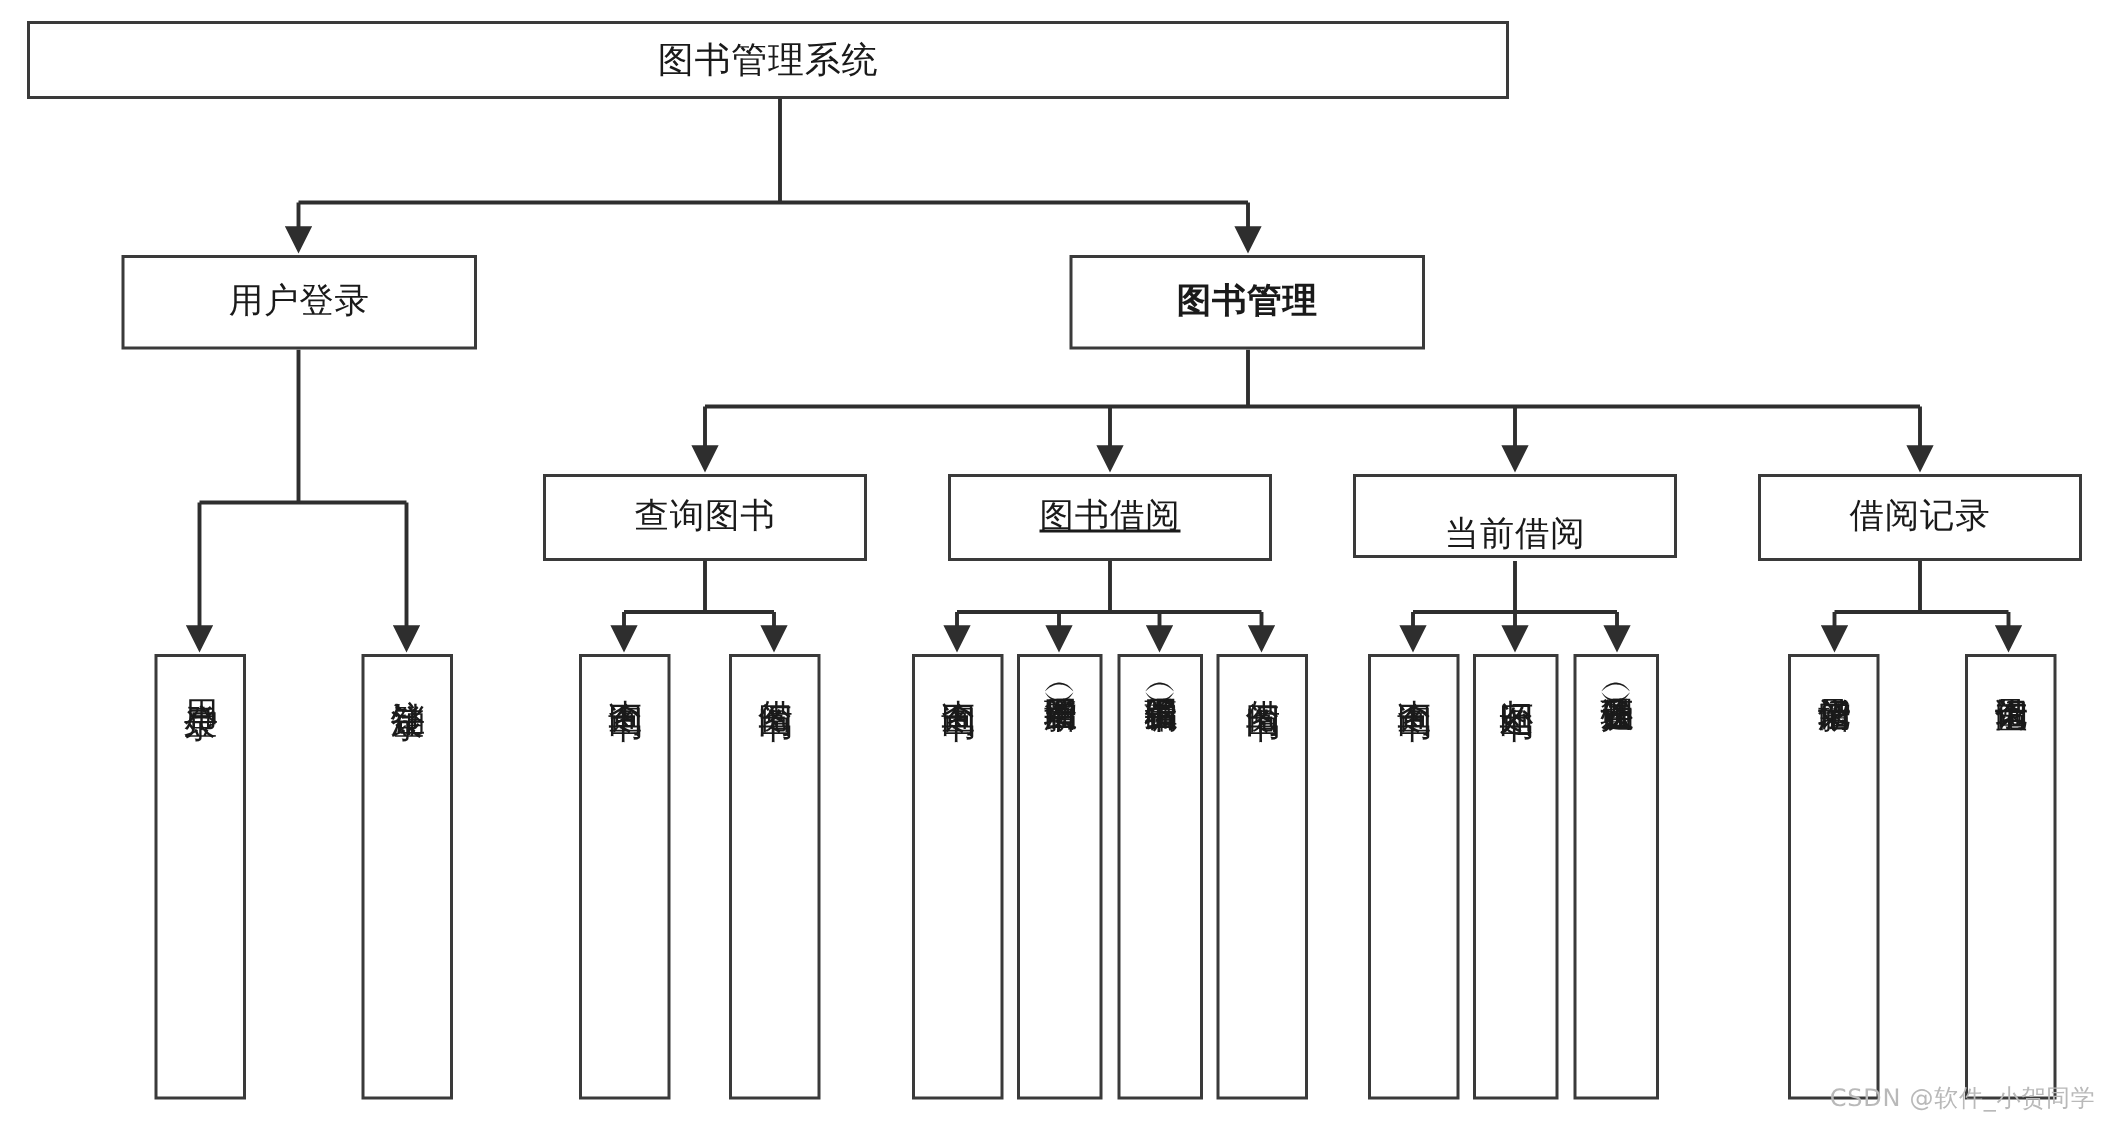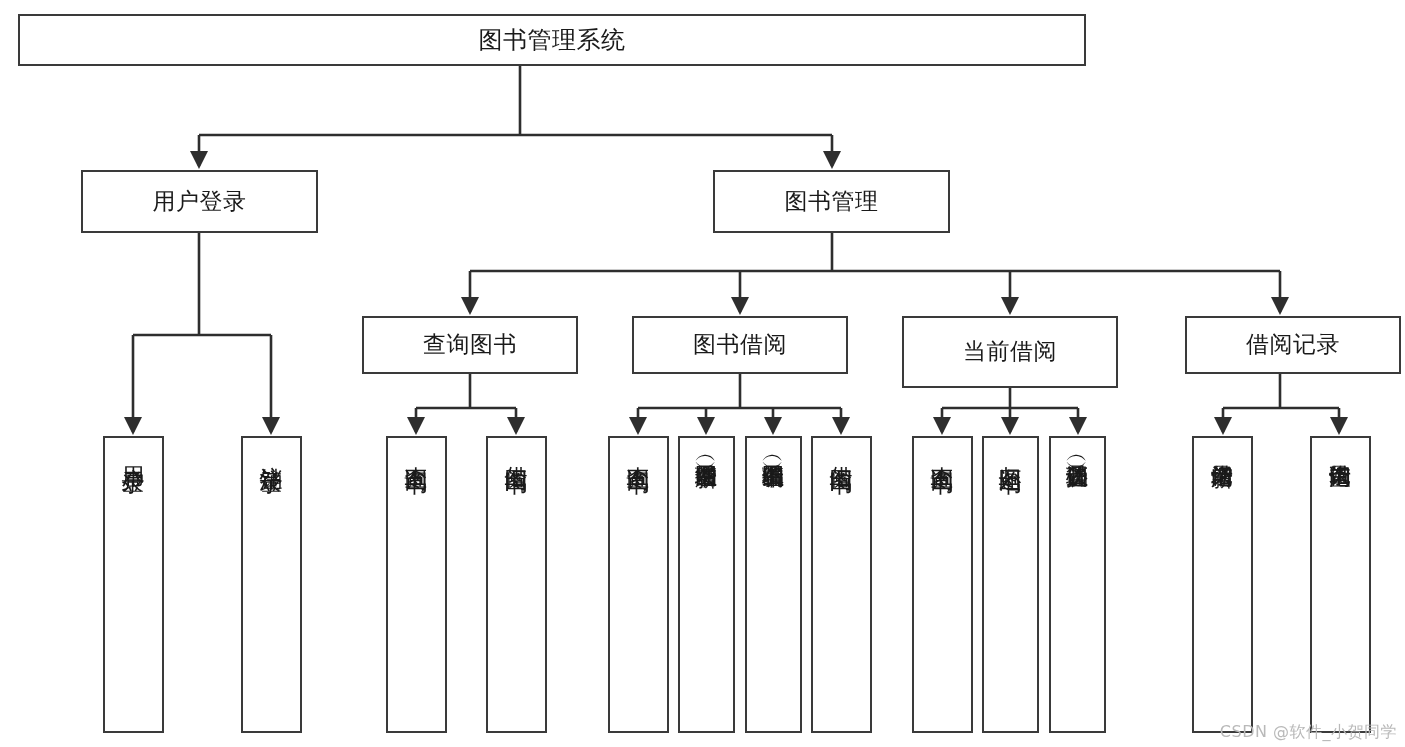--- a/index.html
+++ b/index.html
@@ -128,41 +128,41 @@
       <path d="M 1010 408 L 1010 432" marker-end="url(#arrow)"></path>
       <path d="M 1078 408 L 1078 432" marker-end="url(#arrow)"></path>
 
       <path d="M 1280 374 L 1280 408"></path>
       <path d="M 1223 408 L 1339 408"></path>
       <path d="M 1223 408 L 1223 432" marker-end="url(#arrow)"></path>
       <path d="M 1339 408 L 1339 432" marker-end="url(#arrow)"></path>
     </g>
   </svg>
 
-  <div class="node horiz root" style="left:18px; top:14px; width:1068px; height:52px;">
+  <div class="node horiz root" style="left:18px; top:14px; width:988px; height:52px;">
     <span class="label">图书管理系统</span>
   </div>
 
   <div class="node horiz" style="left:81px; top:170px; width:237px; height:63px;">
     <span class="label">用户登录</span>
   </div>
-  <div class="node horiz" style="left:713px; top:170px; width:237px; height:63px;">
+  <div class="node horiz" style="left:713px; top:170px; width:237px; height:63px;font-weight:bold;">
     <span class="label">图书管理</span>
   </div>
 
   <div class="node horiz" style="left:362px; top:316px; width:216px; height:58px;">
     <span class="label">查询图书</span>
   </div>
-  <div class="node horiz" style="left:632px; top:316px; width:216px; height:58px;">
+  <div class="node horiz" style="left:632px; top:316px; width:216px; height:58px;text-decoration:underline;">
     <span class="label">图书借阅</span>
   </div>
-  <div class="node horiz" style="left:902px; top:316px; width:216px; height:72px;">
+  <div class="node horiz" style="left:902px; top:316px; width:216px; height:56px;align-items:flex-end;">
     <span class="label">当前借阅</span>
   </div>
-  <div class="node horiz" style="left:1172px; top:316px; width:216px; height:58px;margin-left:13px;">
+  <div class="node horiz" style="left:1172px; top:316px; width:216px; height:58px;">
     <span class="label">借阅记录</span>
   </div>
 
   <div class="node vert" style="left:103px; top:436px; width:61px; height:297px;">
     <span class="label">用户登录</span>
   </div>
   <div class="node vert" style="left:241px; top:436px; width:61px; height:297px;">
     <span class="label">注销登录</span>
   </div>
 

